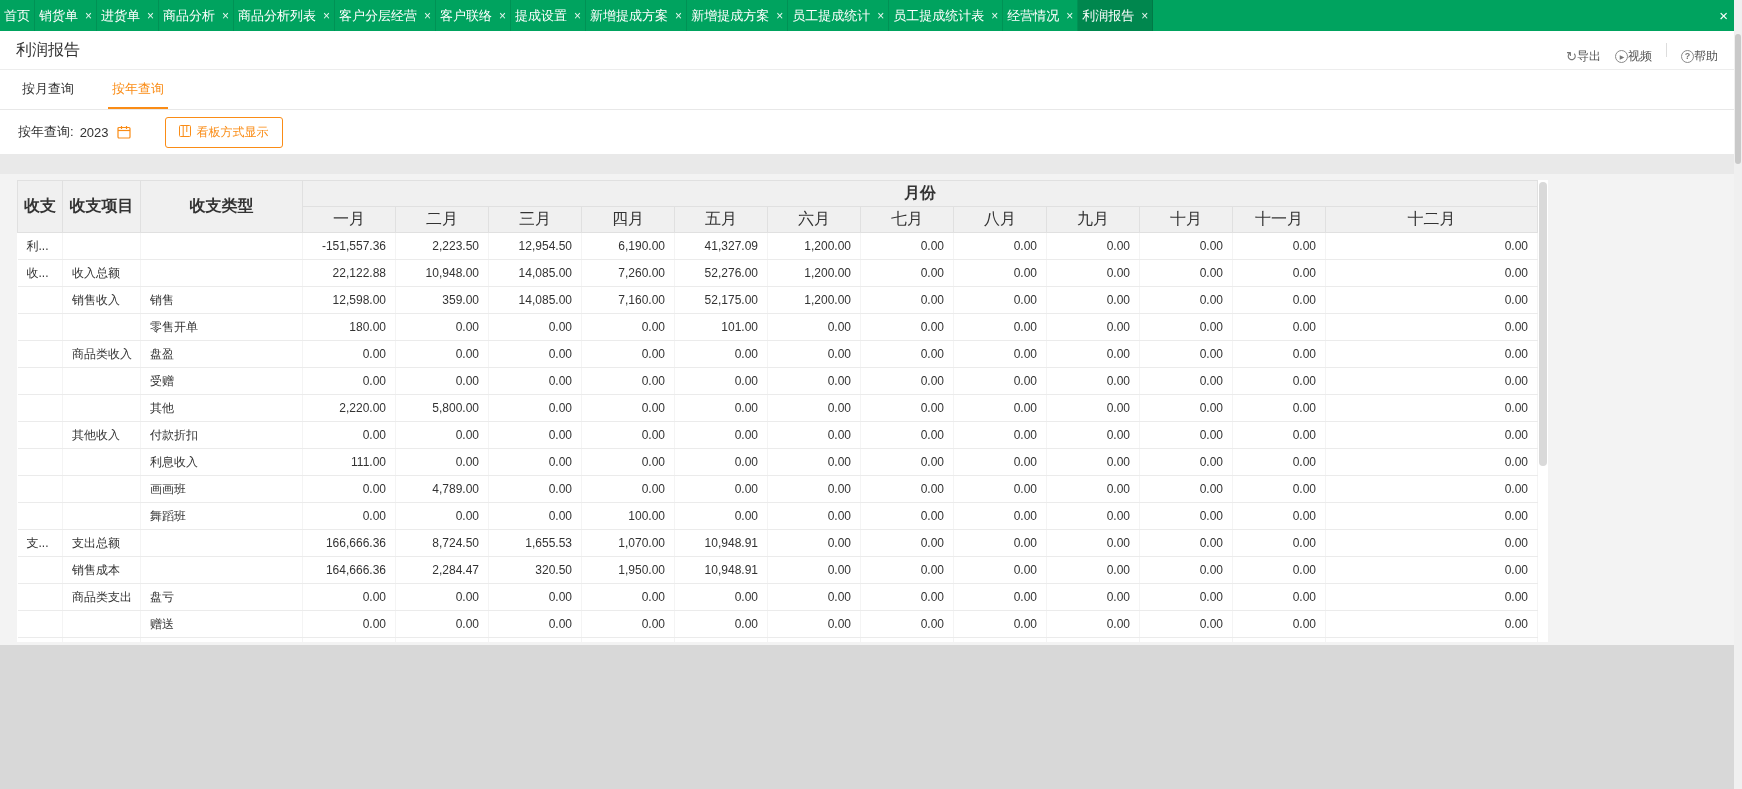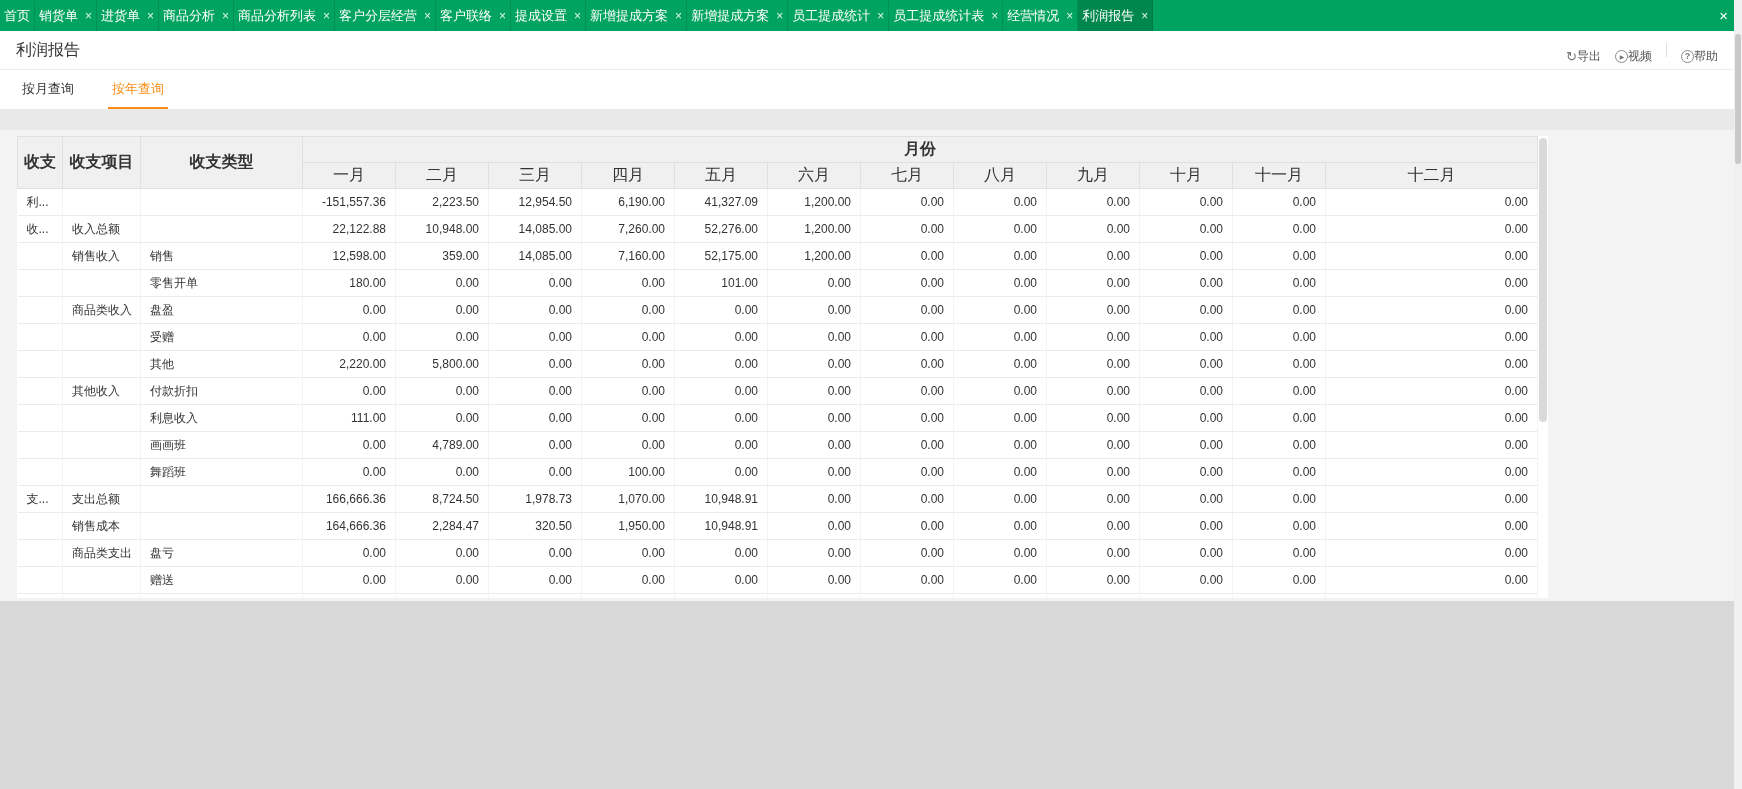--- a/index.html
+++ b/index.html
@@ -176,20 +176,42 @@
           <span class="act-label">帮助</span>
         </span>
       </div>
   </div>
 
   <div class="subtabs" id="subtabs">
       <div class="subtab">按月查询</div>
       <div class="subtab active">按年查询</div>
     </div>
 
+  <div class="filter-row">
+    <span class="filter-label">按年查询:</span>
+    <span class="year-value">2023</span>
+    <span class="calendar-icon">
+      <svg width="14" height="14" viewBox="0 0 14 14" aria-hidden="true">
+        <rect x="1" y="2.5" width="12" height="10.5" rx="1" fill="none" stroke="#fa8c16" stroke-width="1.2"></rect>
+        <line x1="1" y1="5.5" x2="13" y2="5.5" stroke="#fa8c16" stroke-width="1.2"></line>
+        <line x1="4.5" y1="1" x2="4.5" y2="4" stroke="#fa8c16" stroke-width="1.2"></line>
+        <line x1="9.5" y1="1" x2="9.5" y2="4" stroke="#fa8c16" stroke-width="1.2"></line>
+      </svg>
+    </span>
+    <button class="board-btn">
+      <span class="board-icon">
+        <svg width="12" height="12" viewBox="0 0 12 12" aria-hidden="true">
+          <rect x="0.5" y="0.5" width="11" height="11" rx="1" fill="none" stroke="#fa8c16"></rect>
+          <line x1="4.2" y1="0.5" x2="4.2" y2="11.5" stroke="#fa8c16"></line>
+          <line x1="7.8" y1="0.5" x2="7.8" y2="7" stroke="#fa8c16"></line>
+        </svg>
+      </span>
+      <span>看板方式显示</span>
+    </button>
+  </div>
 
   <div class="band"></div>
 
   <div class="table-area">
     <div class="table-panel">
       <table>
         <colgroup>
           <col style="width:45px">
             <col style="width:78px">
             <col style="width:162px">
@@ -415,21 +437,21 @@
               <td class="num">0.00</td>
               <td class="num">0.00</td>
               <td class="num">0.00</td>
             </tr>
             <tr class="trow">
               <td class="cat">支...</td>
               <td class="cat">支出总额</td>
               <td class="cat"></td>
               <td class="num">166,666.36</td>
               <td class="num">8,724.50</td>
-              <td class="num">1,978.73</td>
+              <td class="num">1,655.53</td>
               <td class="num">1,070.00</td>
               <td class="num">10,948.91</td>
               <td class="num">0.00</td>
               <td class="num">0.00</td>
               <td class="num">0.00</td>
               <td class="num">0.00</td>
               <td class="num">0.00</td>
               <td class="num">0.00</td>
               <td class="num">0.00</td>
             </tr>

